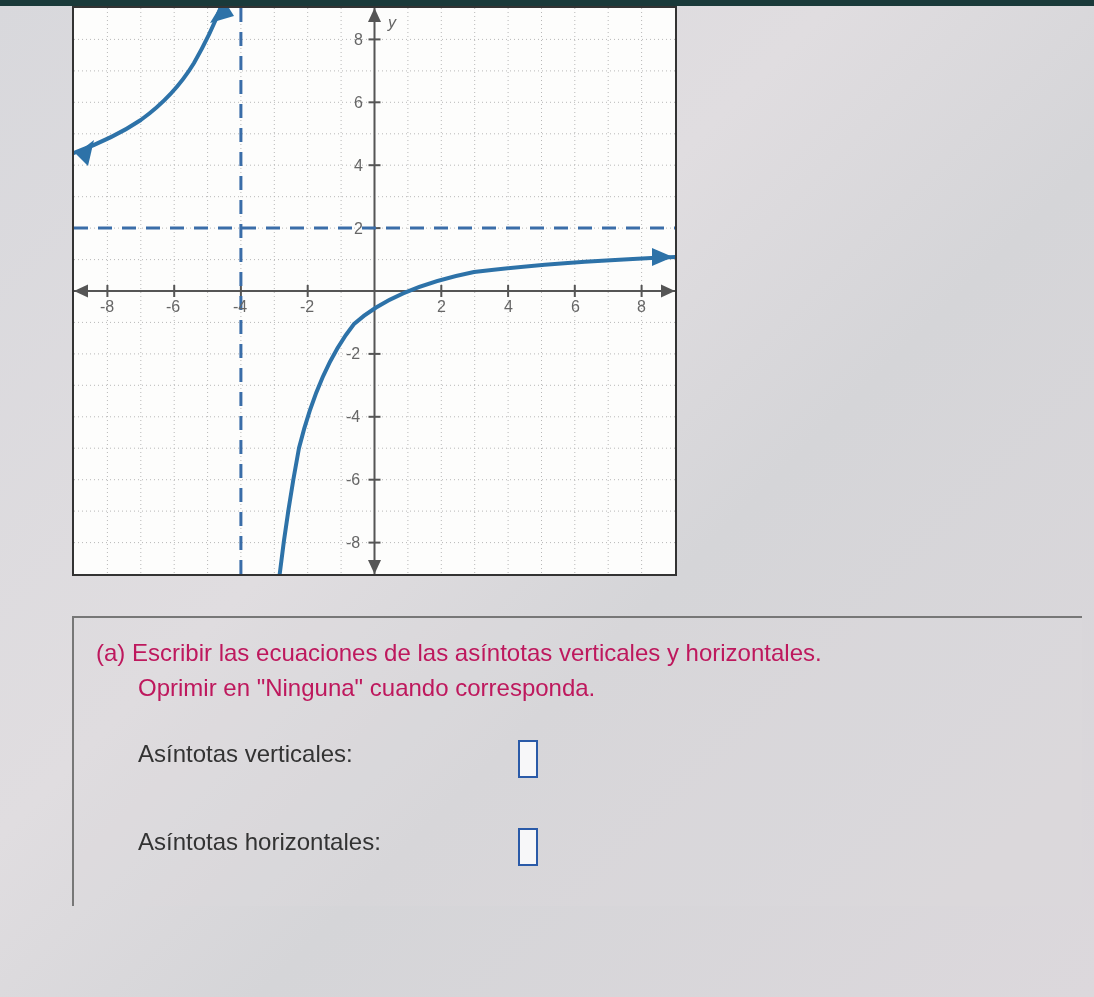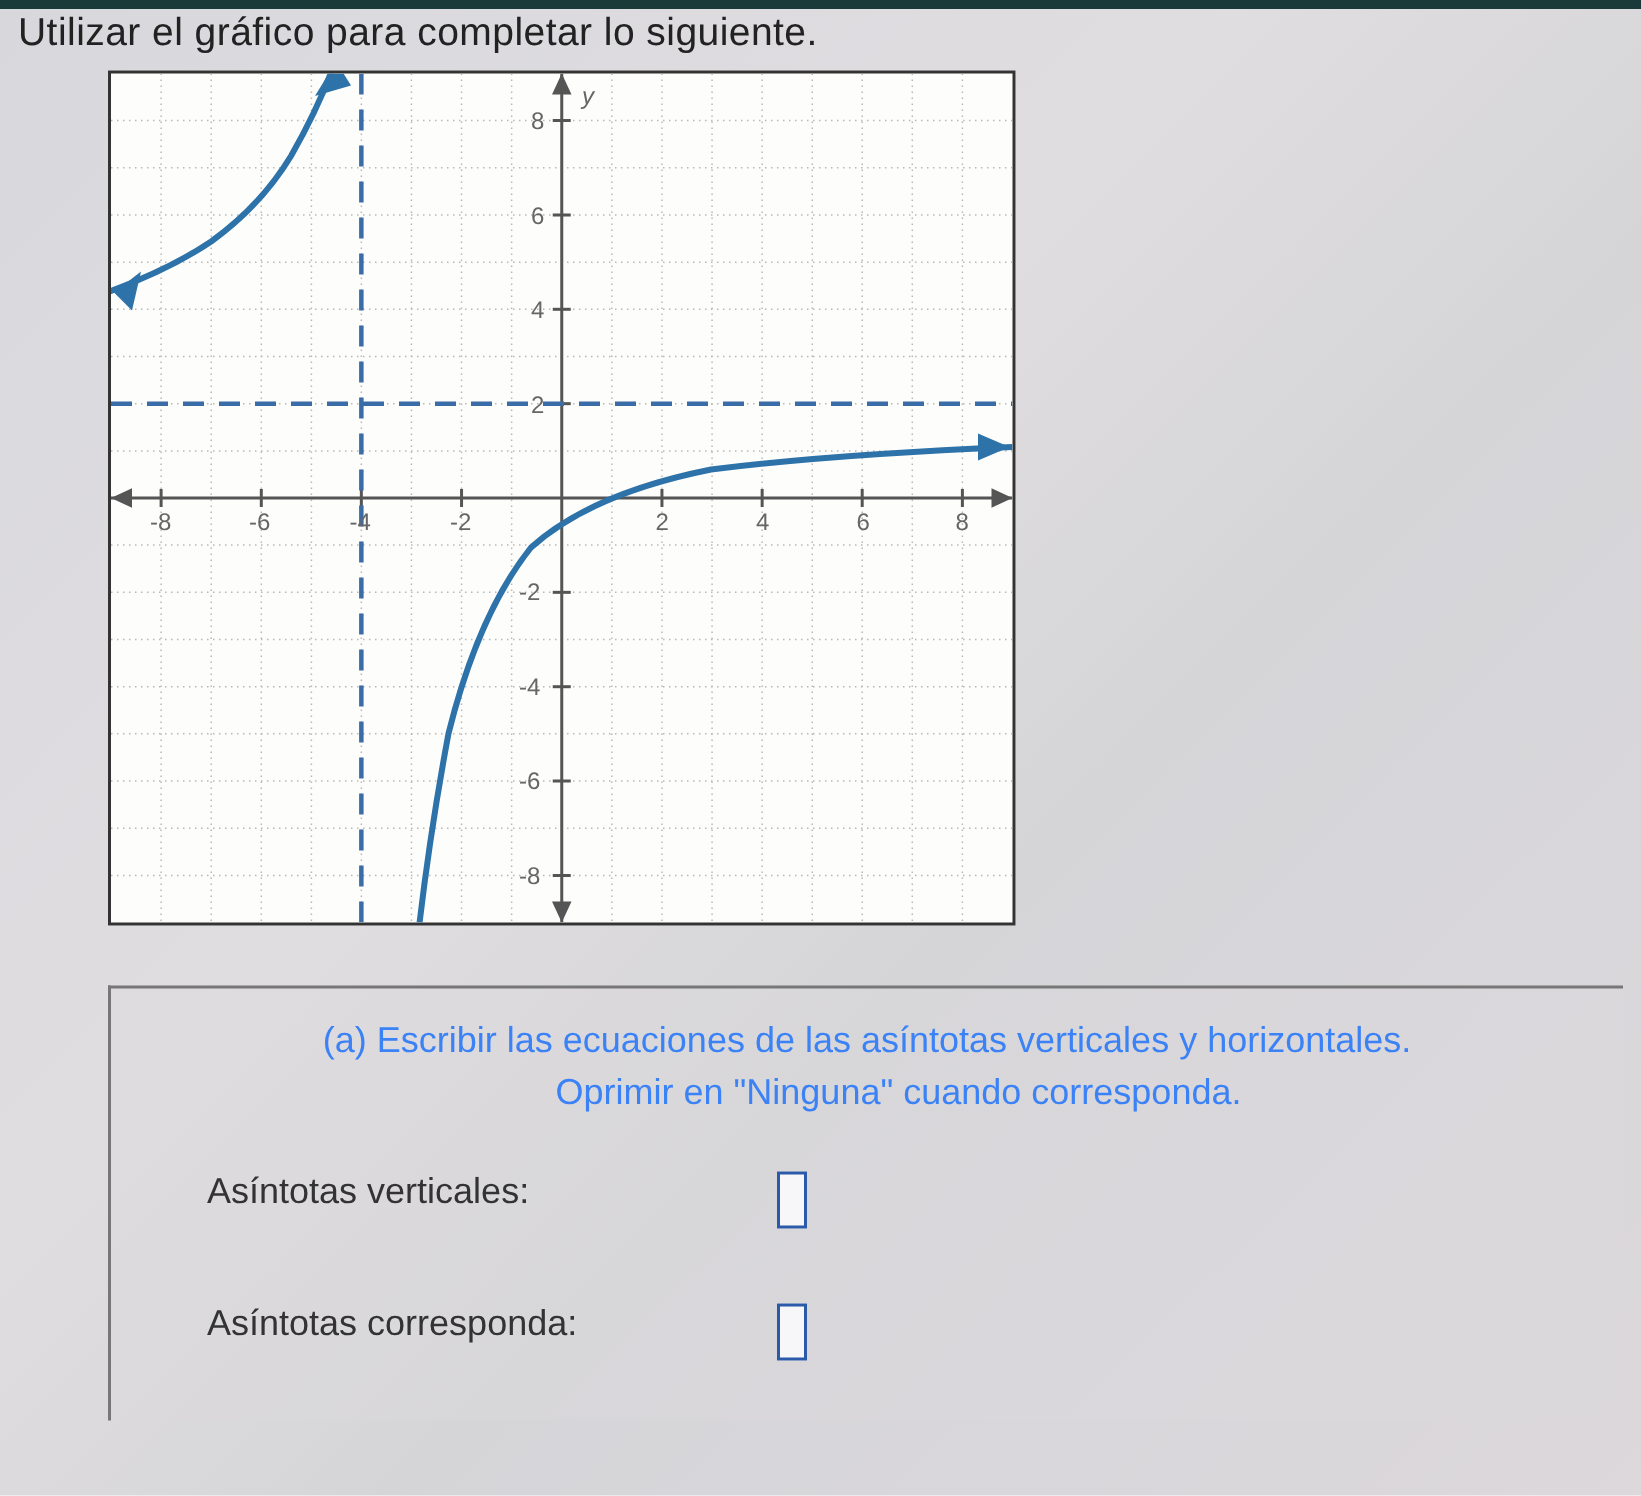--- a/index.html
+++ b/index.html
@@ -40,24 +40,23 @@
     margin-top: 40px;
     margin-left: 60px;
     border-top: 2px solid #777;
     border-left: 2px solid #777;
     padding: 18px 22px 40px 22px;
     background: rgba(220,218,222,0.35);
   }
   .q-letter { display:inline; }
   .q-text {
     font-size: 24px;
-    color: #3b82f6;
+    color: #be185d;
     line-height: 1.45;
     font-family: "Lucida Sans", "Segoe UI", Arial, sans-serif;
-    text-align: center;
   }
   .indent { margin-left: 42px; display:block; }
   .answer-row {
     display:flex;
     align-items:flex-start;
     margin-top: 34px;
     margin-left: 42px;
   }
   .answer-label {
     font-size: 24px;
@@ -72,21 +71,20 @@
     background: #f7f7f9;
     display:inline-block;
   }
 </style>
 </head>
 <body>
 
 <div class="top-bar"></div>
 
 <div class="content">
-  <div class="instruction">Utilizar el gráfico para completar lo siguiente.</div>
 
   <div class="graph-box">
     <svg width="601" height="566" viewBox="0 0 601 566">
 
       <g stroke="#b8b8b8" stroke-width="1" stroke-dasharray="1 3">
 
         <line x1="33.4" y1="0" x2="33.4" y2="566"></line>
         <line x1="66.8" y1="0" x2="66.8" y2="566"></line>
         <line x1="100.2" y1="0" x2="100.2" y2="566"></line>
         <line x1="133.6" y1="0" x2="133.6" y2="566"></line>
@@ -195,17 +193,17 @@
       <span>Escribir las ecuaciones de las asíntotas verticales y horizontales.</span>
       <span class="indent">Oprimir en "Ninguna" cuando corresponda.</span>
     </div>
 
     <div class="answer-row">
       <div class="answer-label">Asíntotas verticales:</div>
       <div class="answer-input"></div>
     </div>
 
     <div class="answer-row" style="margin-top:50px;">
-      <div class="answer-label">Asíntotas corresponda:</div>
+      <div class="answer-label">Asíntotas horizontales:</div>
       <div class="answer-input"></div>
     </div>
   </div>
 </div>
 
 </body></html>

